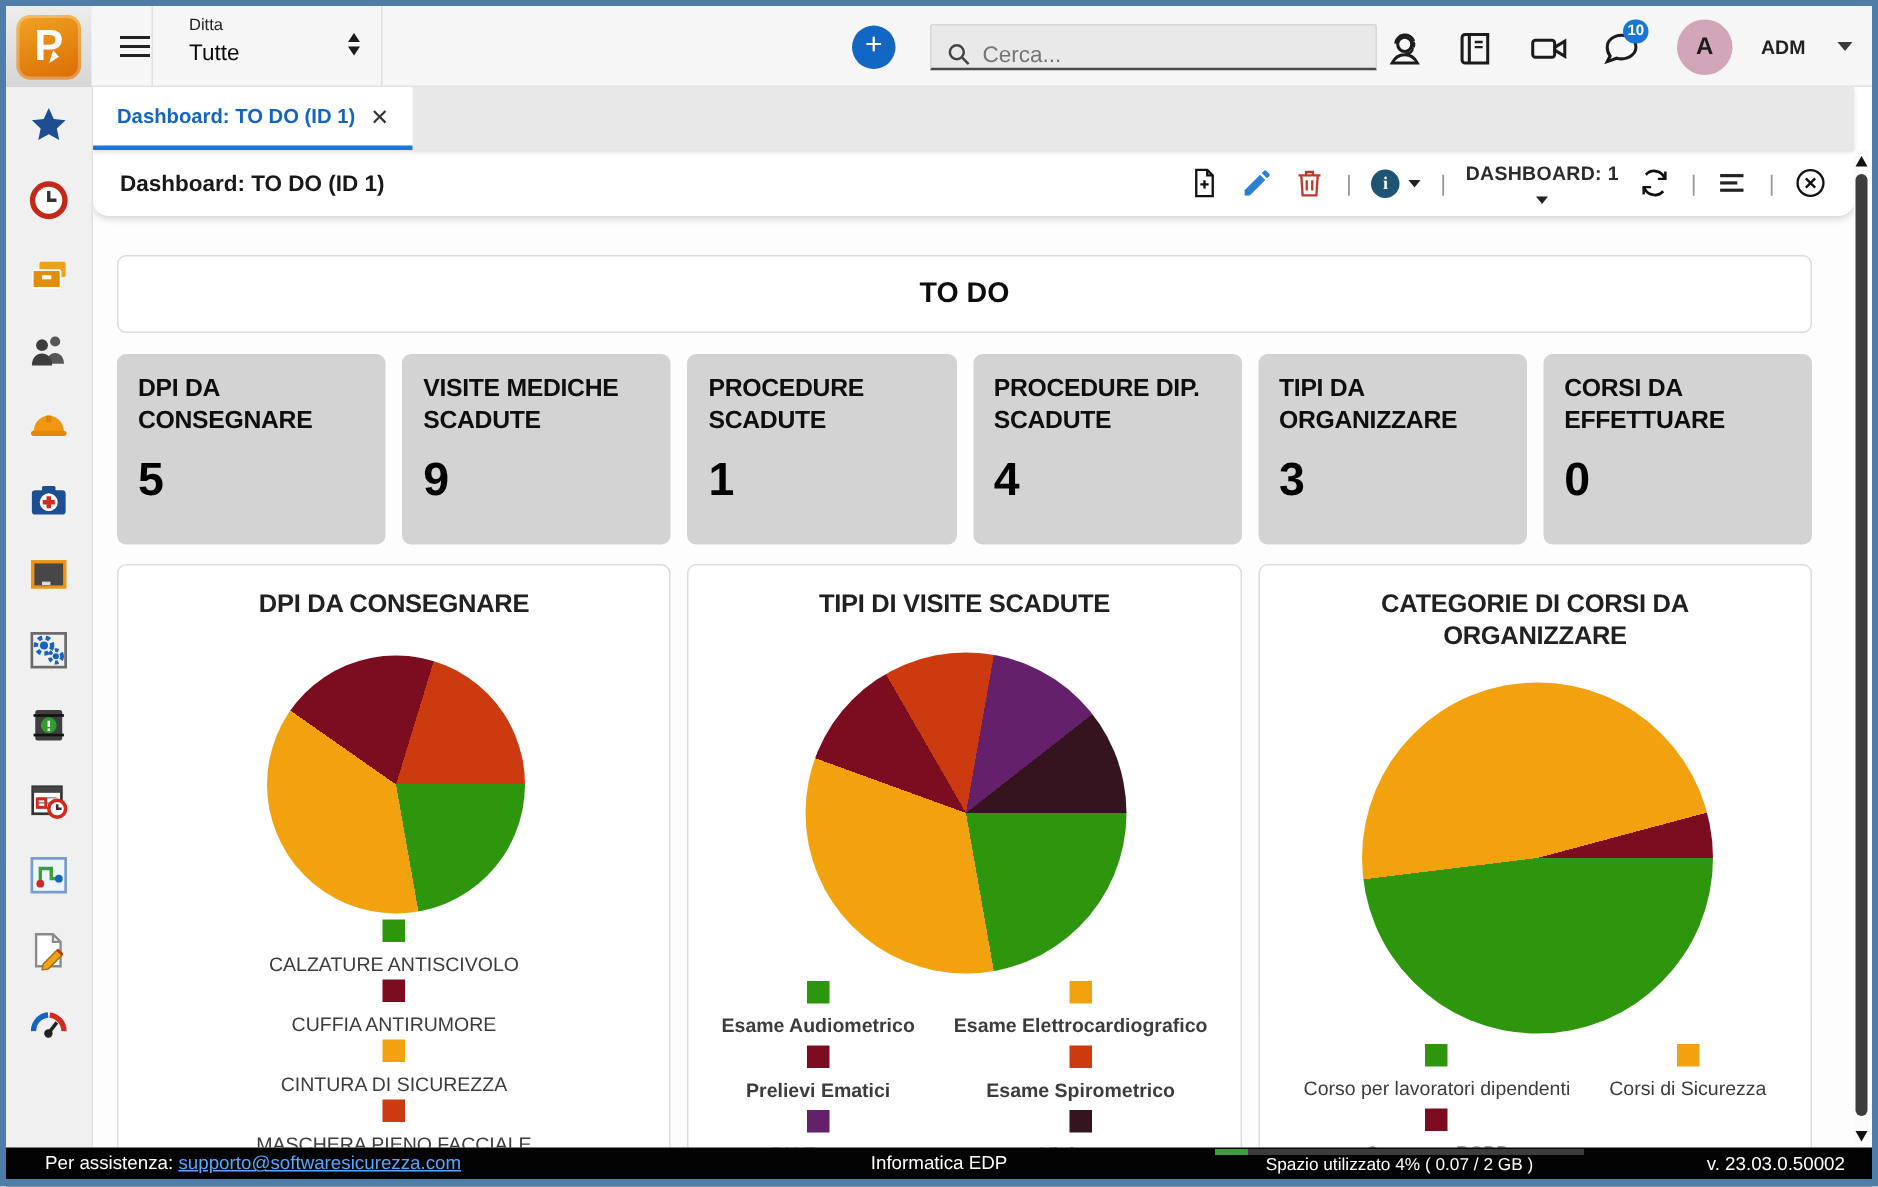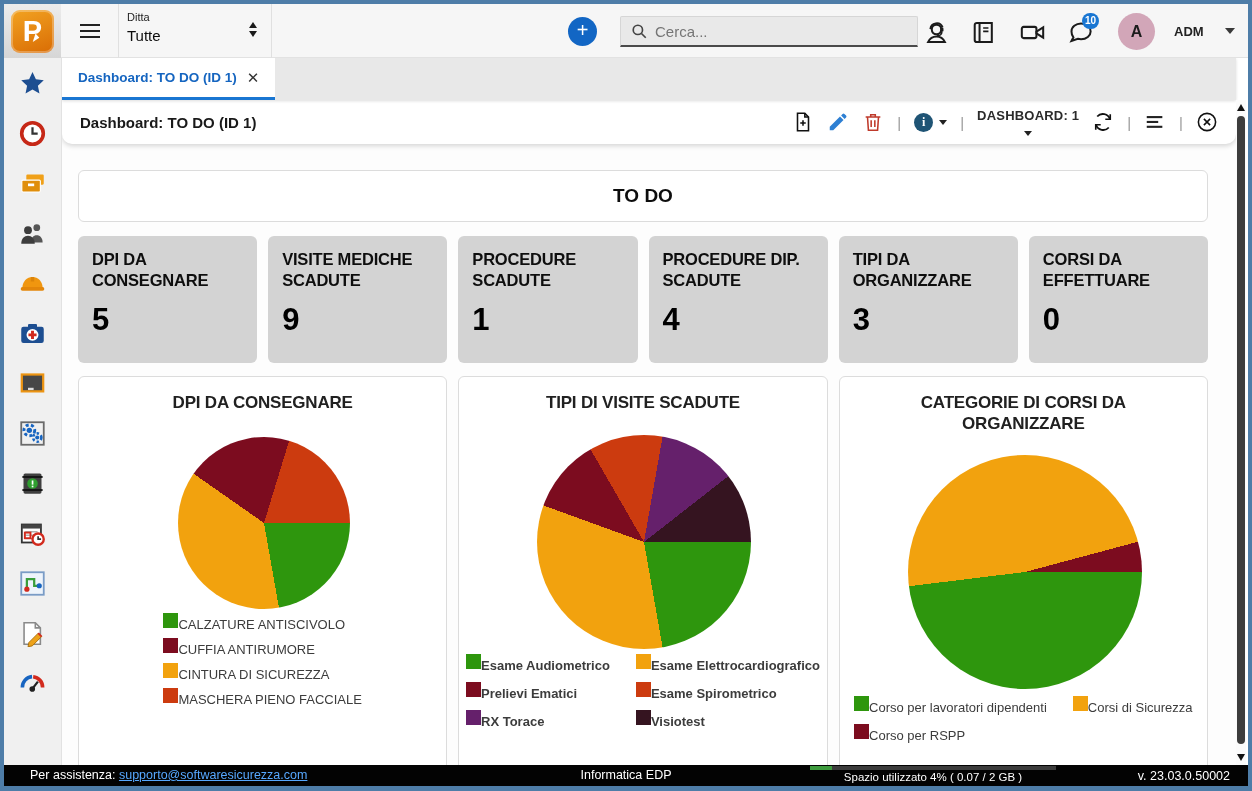--- a/index.html
+++ b/index.html
@@ -7,28 +7,28 @@
   .root { position:relative; width:1252px; height:791px; background:#fff; overflow:hidden; }
   .frame { position:absolute; inset:0; border:4px solid #4e7da8; border-bottom-width:5px; pointer-events:none; z-index:120; }
 
   
   .header { position:absolute; left:4px; top:4px; width:1244px; height:54px; background:#f6f6f6; border-bottom:1px solid #e2e2e2; z-index:20; }
   .logo-tile { position:absolute; left:0; top:0; width:57px; height:54px; background:linear-gradient(#ececec,#d6d6d6); display:flex; align-items:center; justify-content:center; }
   .logo { position:relative; width:43px; height:43px; border-radius:9px; background:linear-gradient(160deg,#f2a322,#d96c04); color:#fff; font-weight:bold; font-size:29px; display:flex; align-items:center; justify-content:center; box-shadow:inset 0 0 0 2px rgba(255,255,255,.28); }
   .logo-cursor { position:absolute; left:23px; top:24px; width:0; height:0; border-left:5px solid #fff; border-top:3px solid transparent; border-bottom:6px solid transparent; transform:rotate(18deg); }
   .hamburger { position:absolute; left:76px; top:20px; width:20px; height:14px; display:flex; flex-direction:column; justify-content:space-between; cursor:pointer; }
   .hamburger div { height:2.4px; background:#222; }
-  .ditta { position:absolute; left:114px; top:0; width:154px; height:54px; border-left:1px solid #e0e0e0; border-right:1px solid #e0e0e0; padding:7px 8px; cursor:pointer; }
+  .ditta { position:absolute; left:97px; top:0; width:154px; height:54px; border-left:1px solid #e0e0e0; border-right:1px solid #e0e0e0; padding:7px 24px; cursor:pointer; }
   .ditta-label { font-size:11px; color:#222; }
   .ditta-value { font-size:15px; color:#0c0c0c; margin-top:4px; }
   .sort-caret { position:absolute; right:14px; top:18px; }
   .tri-up { width:0; height:0; border-left:4.5px solid transparent; border-right:4.5px solid transparent; border-bottom:6px solid #1a1a1a; margin-bottom:2.5px; }
   .tri-down { width:0; height:0; border-left:4.5px solid transparent; border-right:4.5px solid transparent; border-top:6px solid #1a1a1a; }
   .add-btn { position:absolute; left:564px; top:13px; width:29px; height:29px; border-radius:50%; background:#1266c4; color:#fff; font-size:20px; line-height:26px; text-align:center; cursor:pointer; }
-  .search { position:absolute; left:616px; top:12px; width:298px; height:31px; background:#e9e9e9; border:1px solid #d6d6d6; border-bottom:2px solid #4a4a4a; border-radius:2px 2px 0 0; display:flex; align-items:center; padding:0 9px; gap:7px; }
+  .search { position:absolute; left:616px; top:12px; width:298px; height:31px; background:#e9e9e9; border:1px solid #d6d6d6; border-bottom:2px solid #4a4a4a; border-radius:2px 2px 0 0; display:flex; align-items:flex-end; padding:0 9px; gap:7px; }
   .search svg { flex:0 0 auto; }
   .search input { border:none; background:transparent; outline:none; font-size:15px; color:#333; width:100%; font-family:inherit; }
   .hdr-icon { position:absolute; top:15px; width:27px; height:27px; cursor:pointer; }
   .badge { position:absolute; left:1078px; top:9px; min-width:16px; height:16px; border-radius:8px; background:#1976d2; color:#fff; font-size:10px; font-weight:bold; text-align:center; line-height:16px; padding:0 3px; z-index:5; }
   .avatar { position:absolute; left:1114px; top:9px; width:37px; height:37px; border-radius:50%; background:#d2a6b8; display:flex; align-items:center; justify-content:center; font-weight:bold; font-size:16px; color:#1c1c1c; cursor:pointer; }
   .user-label { position:absolute; left:1170px; top:20px; font-size:13px; font-weight:bold; color:#222; }
   .user-caret { position:absolute; left:1221px; top:24px; width:0; height:0; border-left:5px solid transparent; border-right:5px solid transparent; border-top:6px solid #3a3a3a; cursor:pointer; }
 
   
   .tabbar { position:absolute; left:62px; top:58px; width:1174px; height:42px; background:#e8e8e8; box-shadow:0 1px 3px rgba(0,0,0,.14); z-index:10; }
@@ -62,21 +62,21 @@
   .chart-card { position:relative; height:520px; background:#fff; border:1px solid #dcdcdc; border-radius:6px; }
   .chart-title { margin-top:15px; text-align:center; font-size:17px; font-weight:bold; color:#212121; line-height:1.25; padding:0 34px; letter-spacing:-.2px; }
   .pie { position:absolute; border-radius:50%; cursor:pointer; }
   .chart-card:nth-child(1) .pie { left:99px; top:60px; width:172px; height:172px; }
   .chart-card:nth-child(2) .pie { left:78px; top:58px; width:214px; height:214px; }
   .chart-card:nth-child(3) .pie { left:68px; top:78px; width:234px; height:234px; }
   .legend { position:absolute; left:0; width:100%; display:grid; justify-content:center; column-gap:26px; }
   .chart-card:nth-child(1) .legend { top:236px; }
   .chart-card:nth-child(2) .legend { top:277px;font-weight:bold; }
   .chart-card:nth-child(3) .legend { top:319px; }
-  .legend-item { display:flex; flex-direction:row; align-items:center; }
+  .legend-item { display:flex; flex-direction:column; align-items:center; }
   .legend.cols-1 .legend-item { margin-bottom:3px; }
   .legend.cols-2 .legend-item { margin-bottom:6px; }
   .swatch { width:15px; height:15px; margin-bottom:7px; }
   .legend-label { font-size:13px; color:#3c3c3c; white-space:nowrap; }
 
   
   .scrollbar { position:absolute; left:1236px; top:100px; width:10px; height:665px; background:#fbfbfb; z-index:30; }
   .sb-arrow-up { position:absolute; left:1px; top:4px; width:0; height:0; border-left:4px solid transparent; border-right:4px solid transparent; border-bottom:7px solid #111; cursor:pointer; }
   .sb-thumb { position:absolute; left:1px; top:16px; width:8px; height:628px; background:#3d3d3d; border-radius:4px; cursor:pointer; }
   .sb-arrow-down { position:absolute; left:1px; bottom:4px; width:0; height:0; border-left:4px solid transparent; border-right:4px solid transparent; border-top:7px solid #111; cursor:pointer; }

